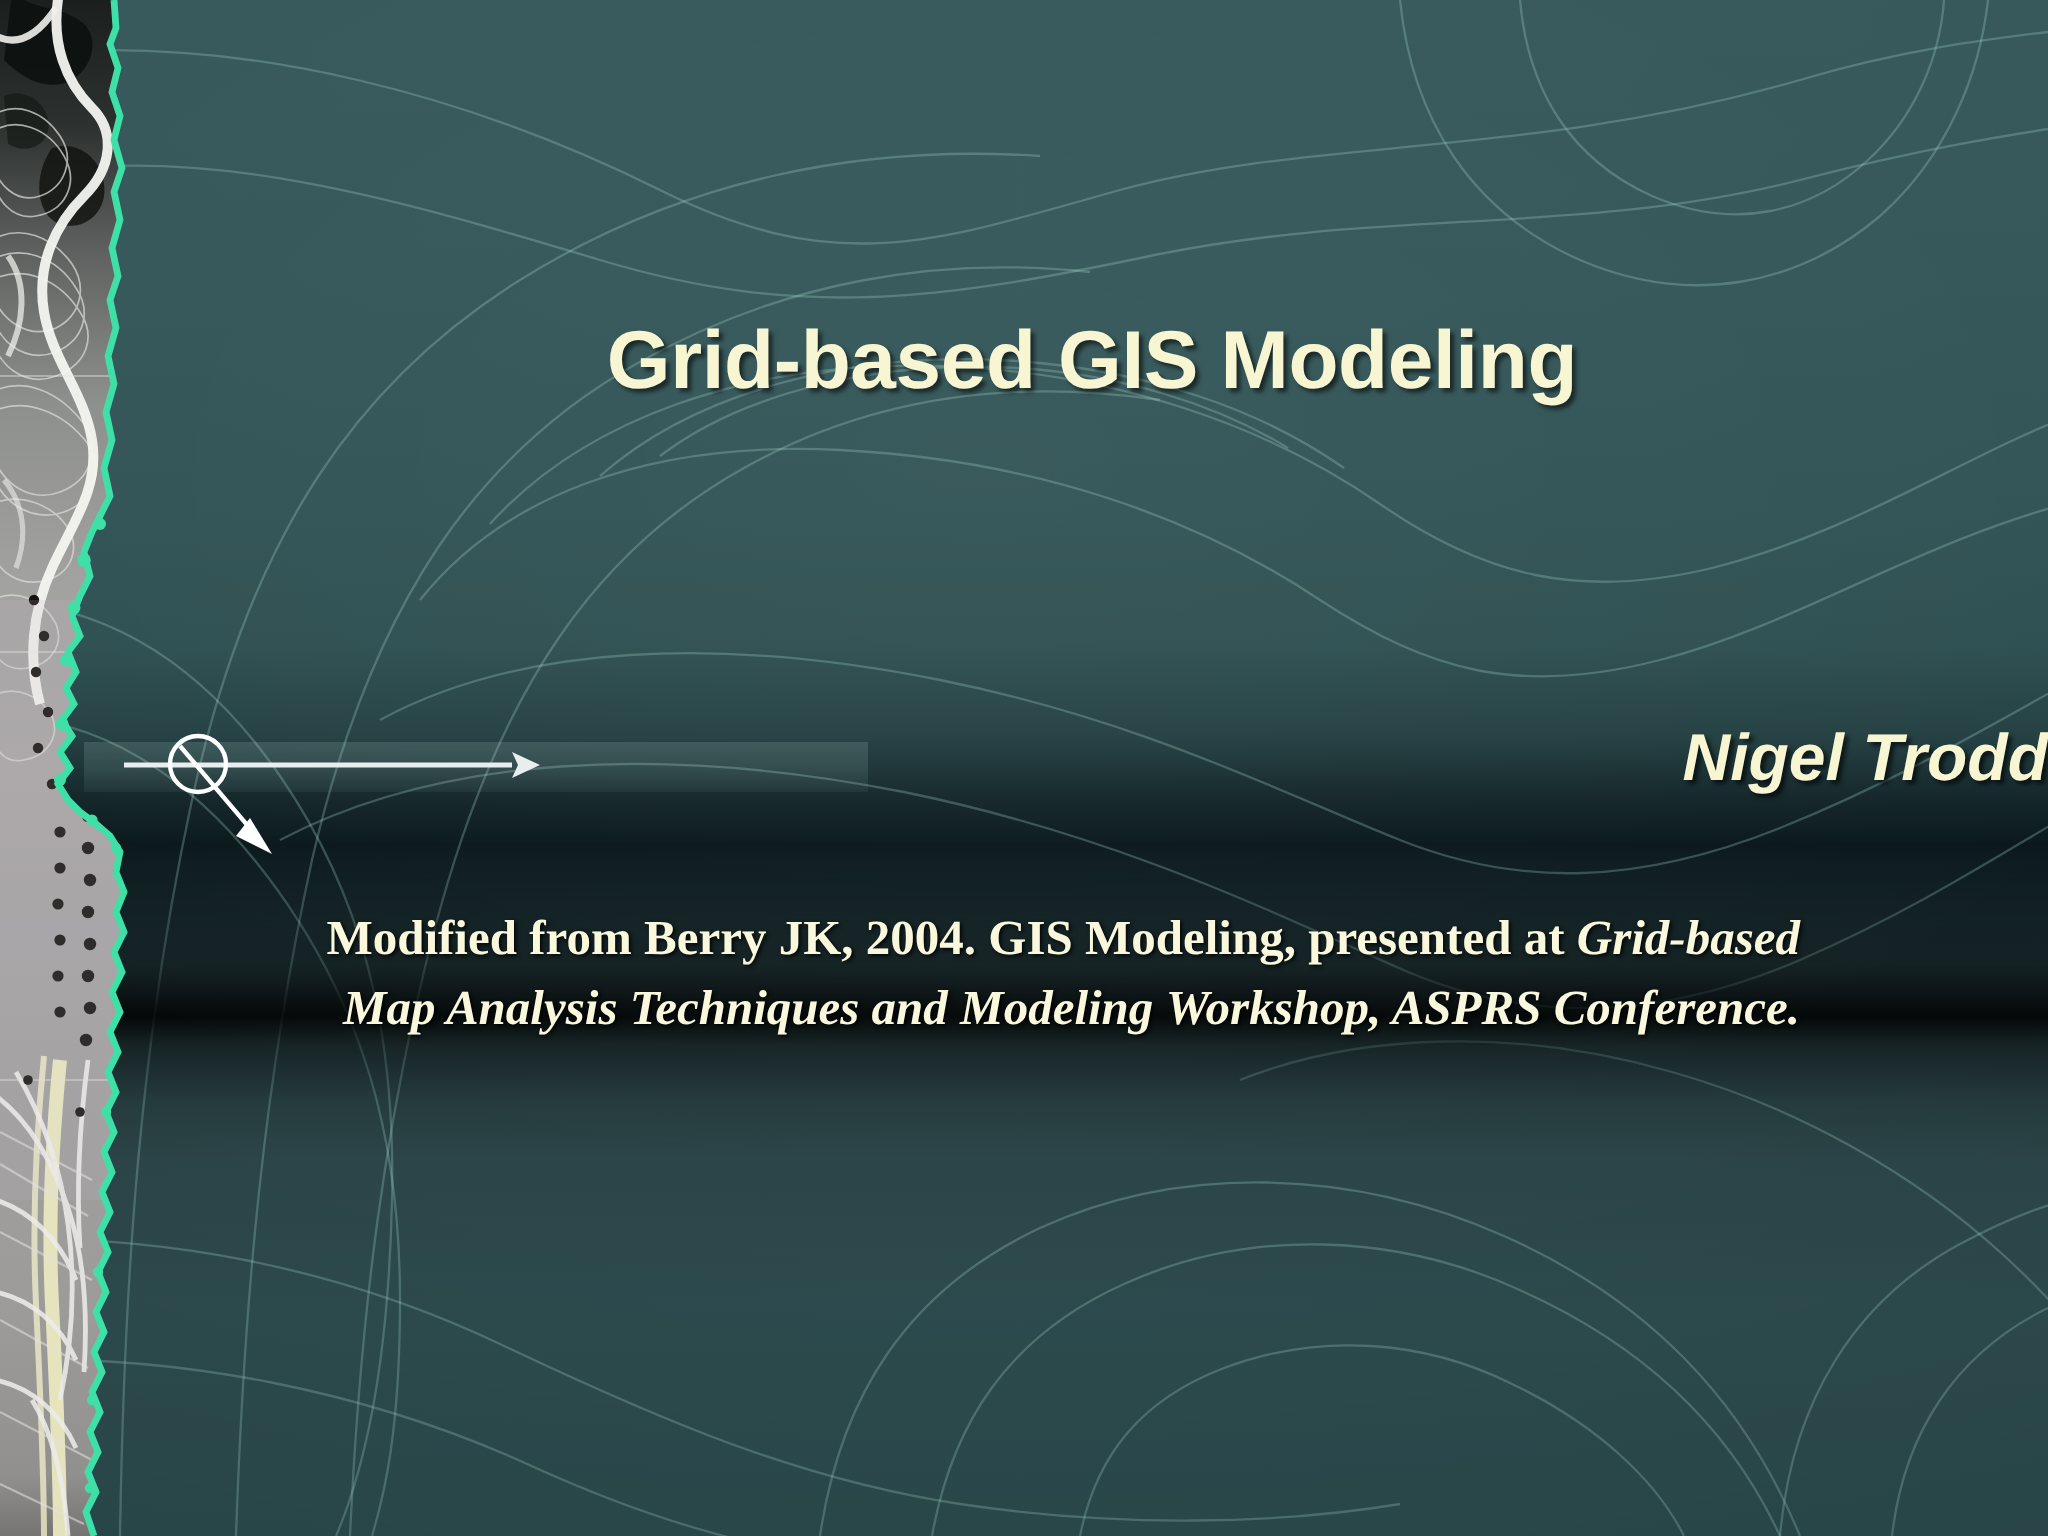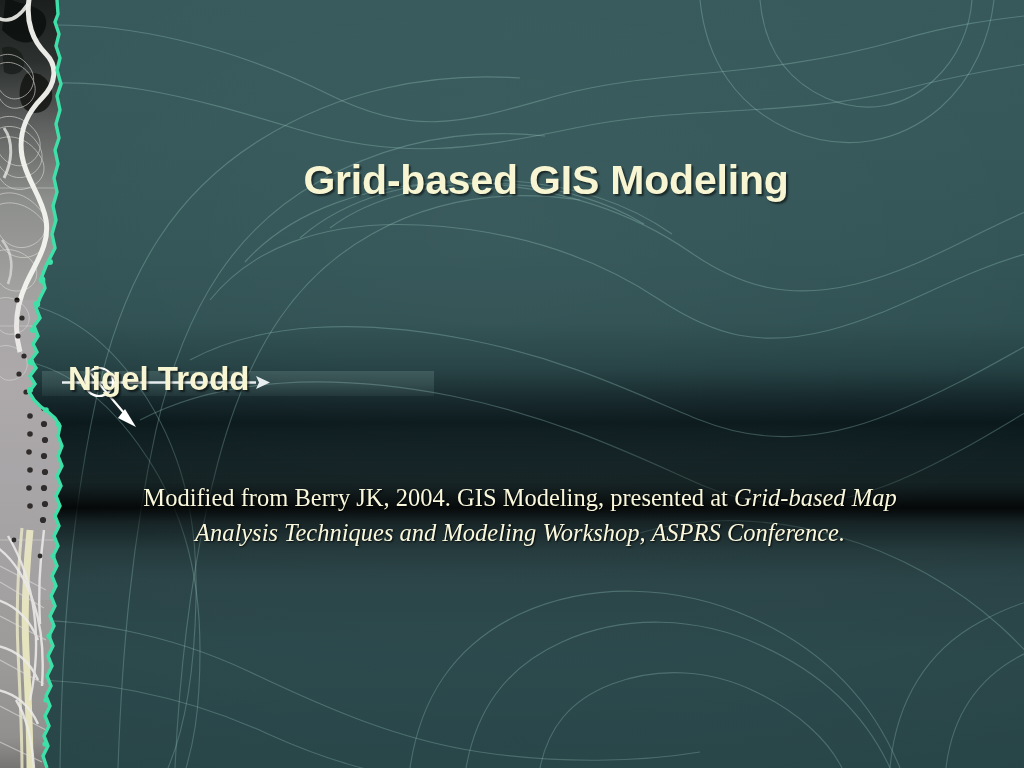--- a/index.html
+++ b/index.html
@@ -117,36 +117,37 @@
     letter-spacing: -0.2px;
     color: #f8f6d2;
     text-shadow: 2px 2px 2px rgba(0,0,0,0.55);
     white-space: nowrap;
   }
   .subtitle {
     position: absolute;
     left: 68px;
     top: 360px;
     width: 956px;
-    text-align: left;
+    text-align: right;
     font-family: "Liberation Sans", sans-serif;
     font-weight: bold;
     font-size: 33px;
     color: #f8f6d2;
     text-shadow: 2px 2px 2px rgba(0,0,0,0.6);
     white-space: nowrap;
+    font-style: italic;
   }
   .credit {
     position: absolute;
     left: 140px;
-    top: 480px;
+    top: 452px;
     width: 760px;
-    text-align: center;
+    text-align: right;
     font-family: "Liberation Serif", serif;
-    font-weight: normal;
+    font-weight: bold;
     font-size: 24.5px;
     line-height: 35px;
     color: #faf8dc;
     text-shadow: 1px 1px 2px rgba(0,0,0,0.85);
   }
   .credit .ital { font-style: italic; }
 </style>
 </head>
 <body>
 

